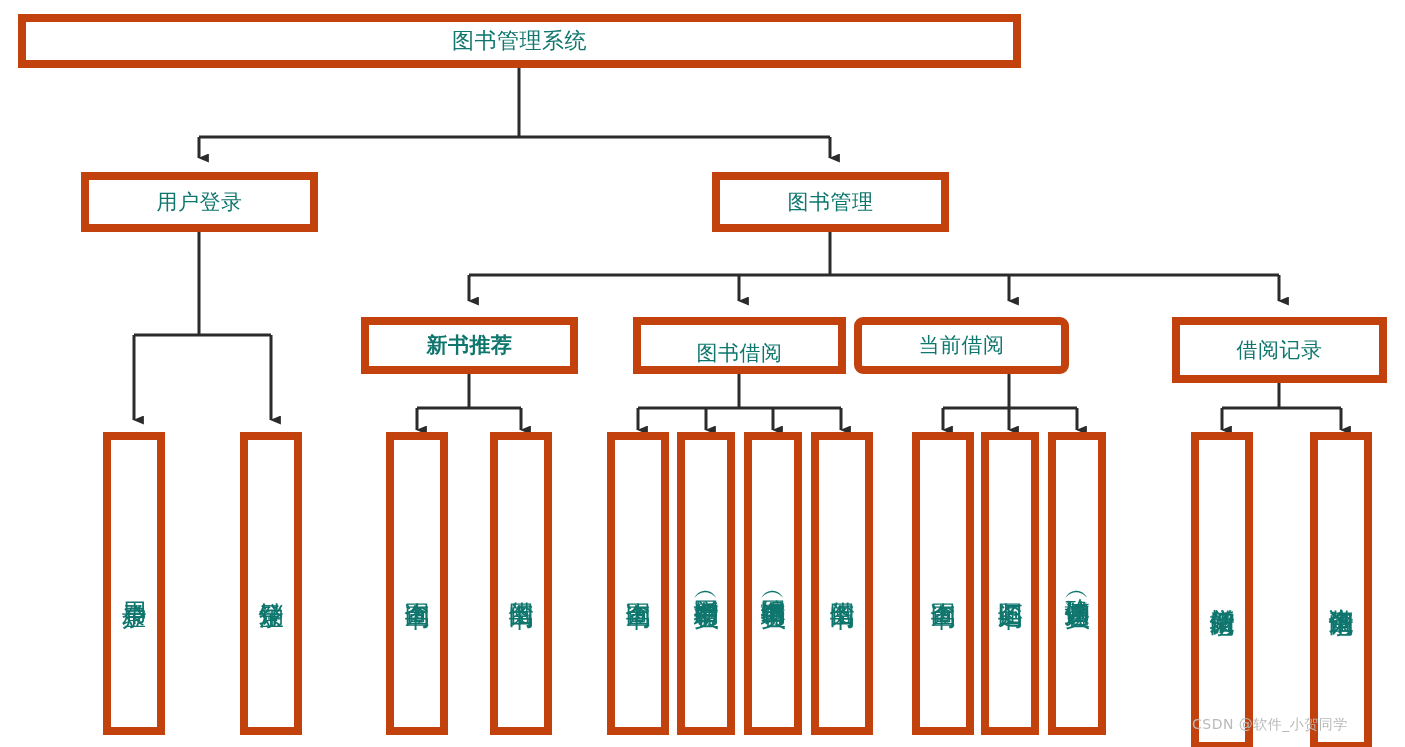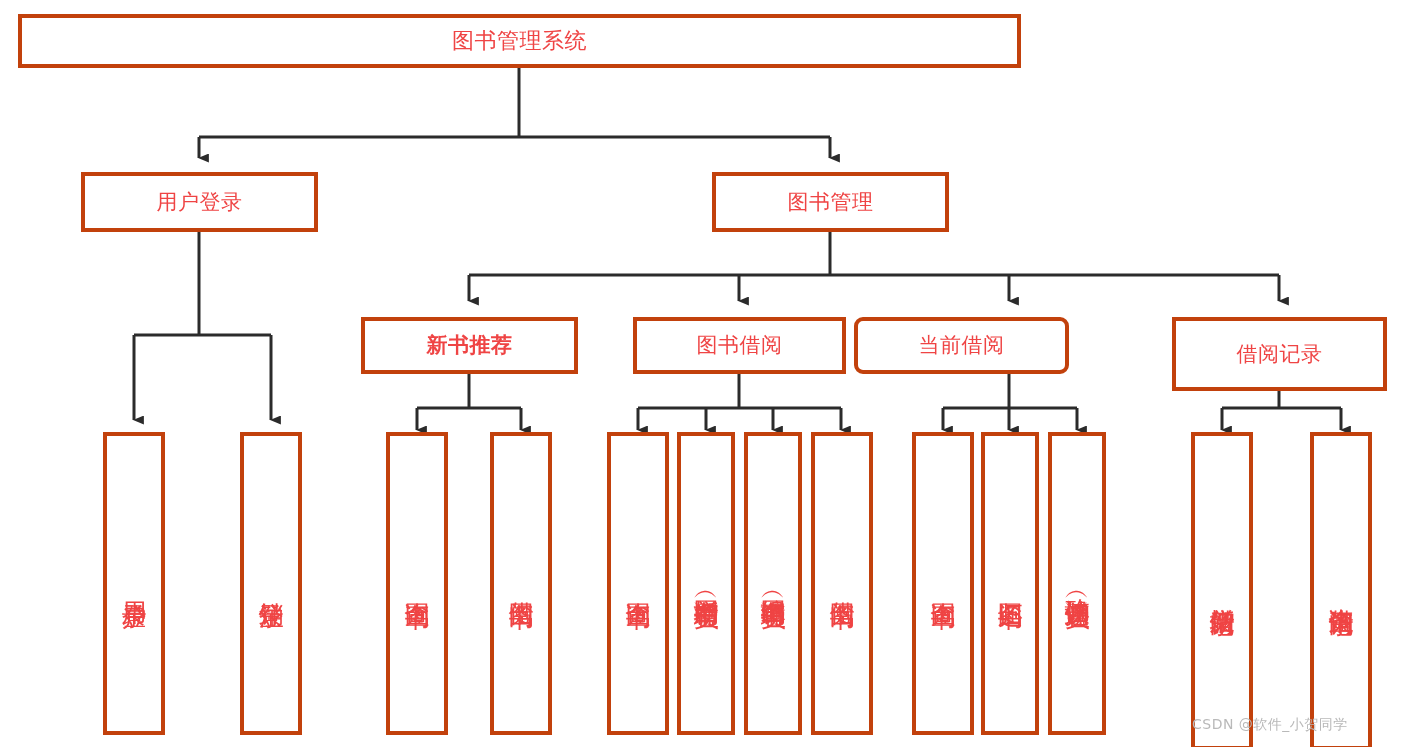--- a/index.html
+++ b/index.html
@@ -19,25 +19,25 @@
     position:absolute;
     left:0; top:0;
     width:1405px;
     height:747px;
     pointer-events:none;
   }
   .node{
     position:absolute;
     box-sizing:border-box;
     background:#ffffff;
-    border:4px solid #c2410c;
+    border:8px solid #c2410c;
     display:flex;
     align-items:center;
     justify-content:center;
-    color:#ef4444;
+    color:#0f766e;
   }
   .node .lbl{
     display:block;
     text-align:center;
     line-height:1.18;
     white-space:pre;
   }
   
   .node.h .lbl{
     font-size:21px;
@@ -130,29 +130,29 @@
   </div>
 
   <div class="node h" style="left:712px; top:172px; width:237px; height:60px;">
     <span class="lbl">图书管理</span>
   </div>
 
   <div class="node h" style="left:361px; top:317px; width:217px; height:57px;font-weight:bold;">
     <span class="lbl">新书推荐</span>
   </div>
 
-  <div class="node h" style="left:633px; top:317px; width:213px; height:57px;">
+  <div class="node h" style="left:633px; top:317px; width:213px; height:57px;align-items:flex-end;">
     <span class="lbl">图书借阅</span>
   </div>
 
   <div class="node h" style="left:854px; top:317px; width:215px; height:57px;border-radius:9px;">
     <span class="lbl">当前借阅</span>
   </div>
 
-  <div class="node h" style="left:1172px; top:317px; width:215px; height:74px;">
+  <div class="node h" style="left:1172px; top:317px; width:215px; height:66px;">
     <span class="lbl">借阅记录</span>
   </div>
 
   <div class="node v" style="left:103px; top:432px; width:62px; height:303px;">
     <span class="lbl">用户登录</span>
   </div>
 
   <div class="node v" style="left:240px; top:432px; width:62px; height:303px;">
     <span class="lbl">注销登录</span>
   </div>

